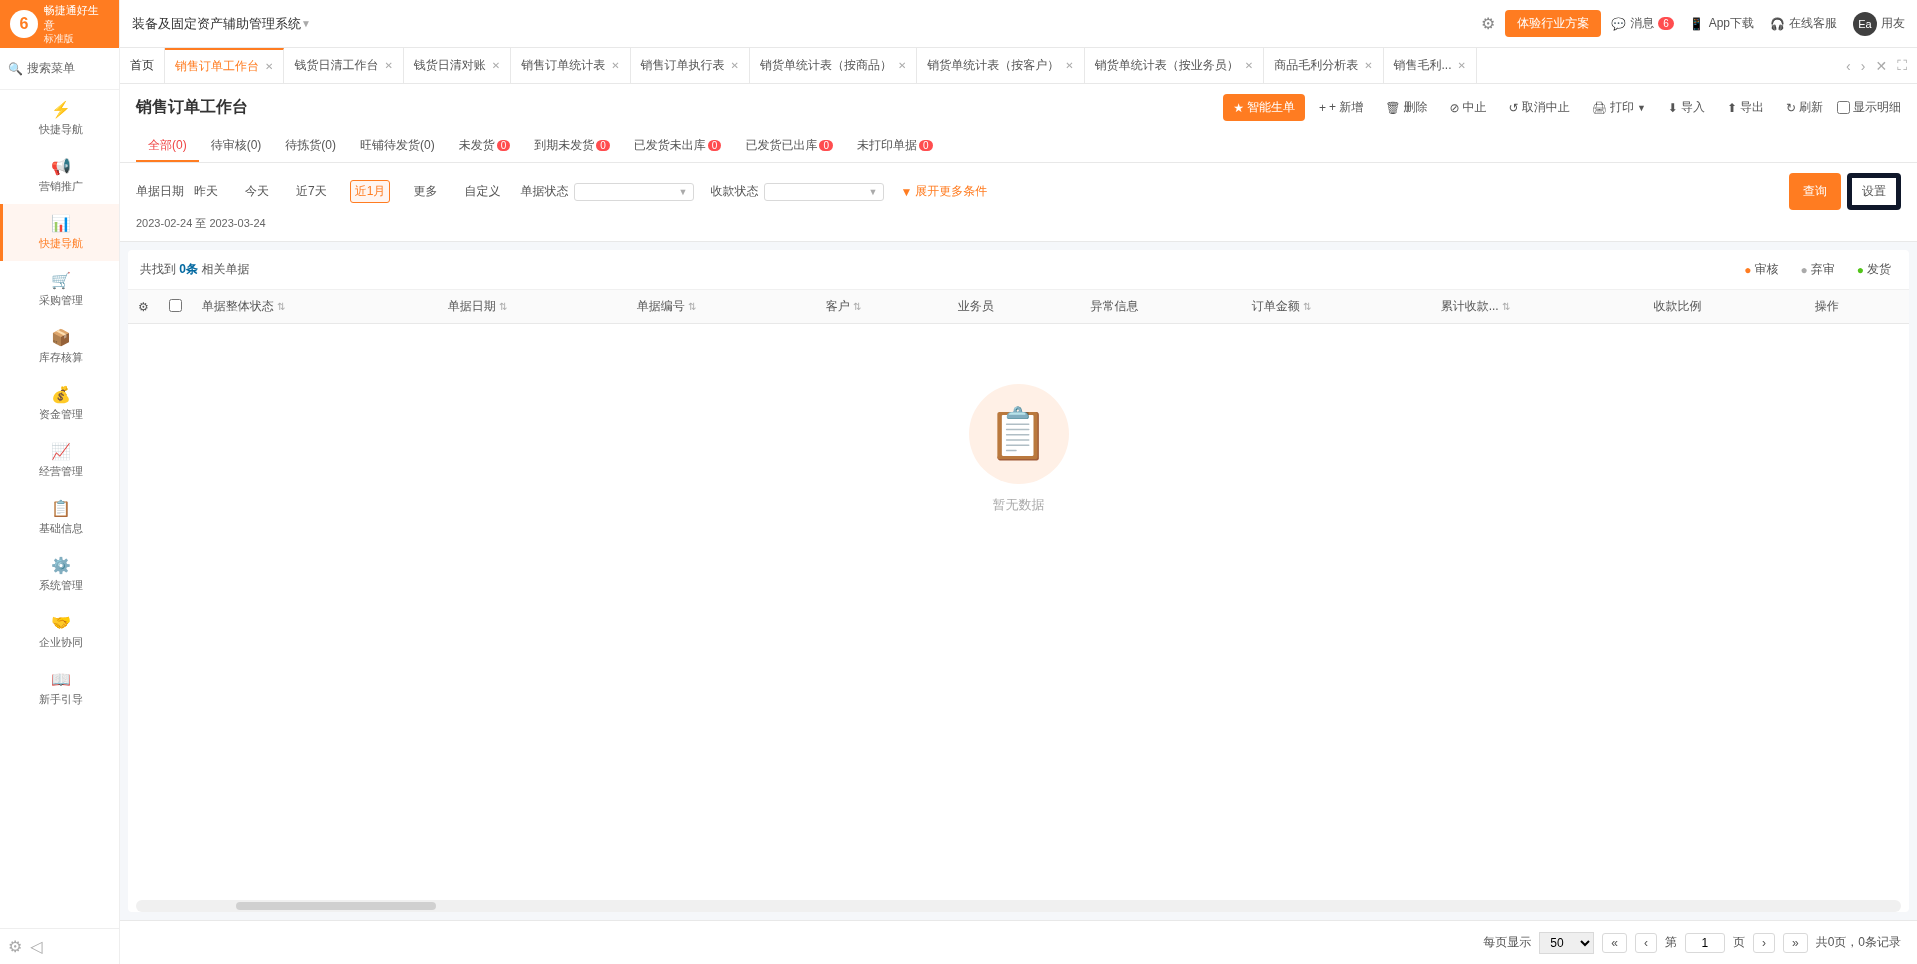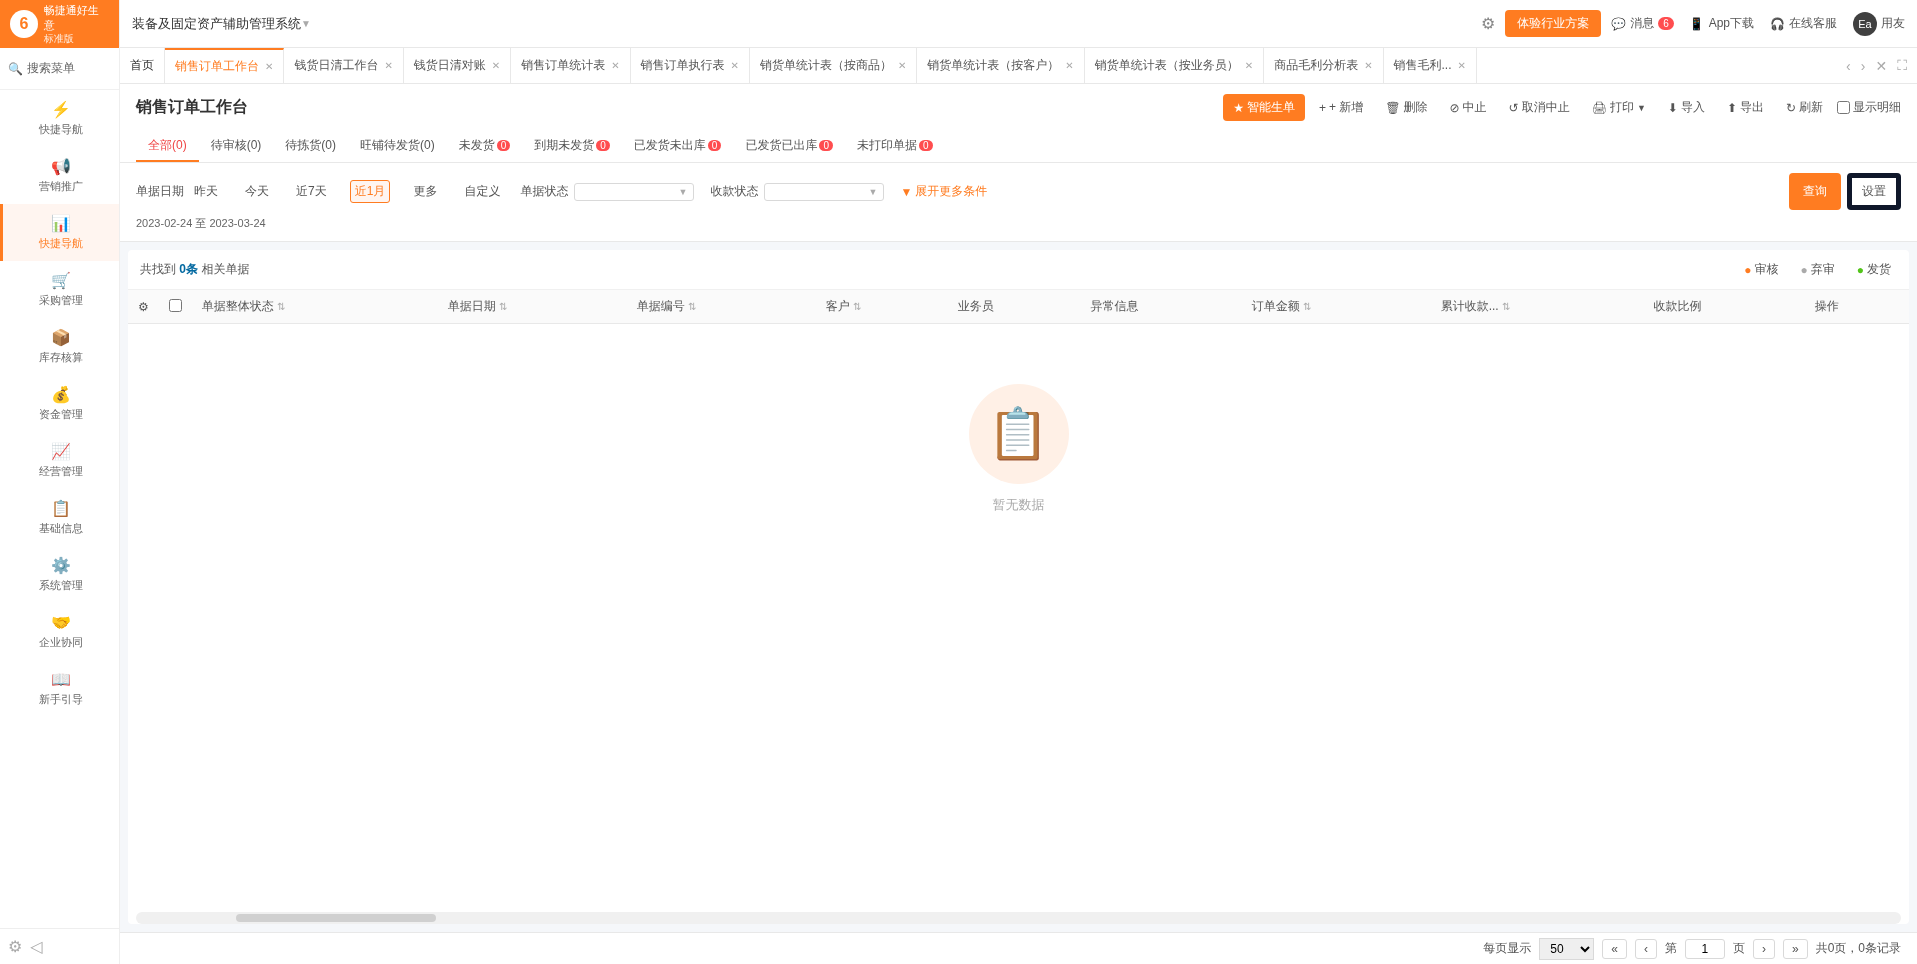--- a/index.html
+++ b/index.html
@@ -87,21 +87,21 @@
     thead th .sort-icon { color: #aaa; font-size: 10px; }
     .th-checkbox { width: 30px; }
     .th-settings { width: 30px; }
 
     
     .empty-state { display: flex; flex-direction: column; align-items: center; justify-content: center; flex: 1; padding: 60px 0; }
     .empty-text { color: #aaa; font-size: 13px; }
     .empty-img { width: 100px; height: 100px; margin-bottom: 12px; position: relative; }
 
     
-    .pagination { height: 32px; background: #fff; border-top: 1px solid #e8e8e8; display: flex; align-items: center; justify-content: flex-end; padding: 0 16px; gap: 8px; flex-shrink: 0; font-size: 12px; color: #555; }
+    .pagination { height: 44px; background: #fff; border-top: 1px solid #e8e8e8; display: flex; align-items: center; justify-content: flex-end; padding: 0 16px; gap: 8px; flex-shrink: 0; font-size: 12px; color: #555; }
     .page-size-select { border: 1px solid #d9d9d9; border-radius: 0; padding: 2px 6px; font-size: 12px; }
     .page-nav-btn { background: none; border: 1px solid #d9d9d9; border-radius: 3px; padding: 2px 8px; cursor: pointer; color: #555; font-size: 12px; }
     .page-input { border: 1px solid #d9d9d9; border-radius: 3px; padding: 2px 6px; width: 40px; text-align: center; font-size: 12px; }
 
     
     .scroll-bar-area { height: 12px; background: #f0f0f0; margin: 0 8px; border-radius: 6px; position: relative; flex-shrink: 0; }
     .scroll-thumb { height: 8px; width: 200px; background: #d0d0d0; border-radius: 6px; position: absolute; top: 2px; left: 100px; }
   </style>
 </head>
 <body>

